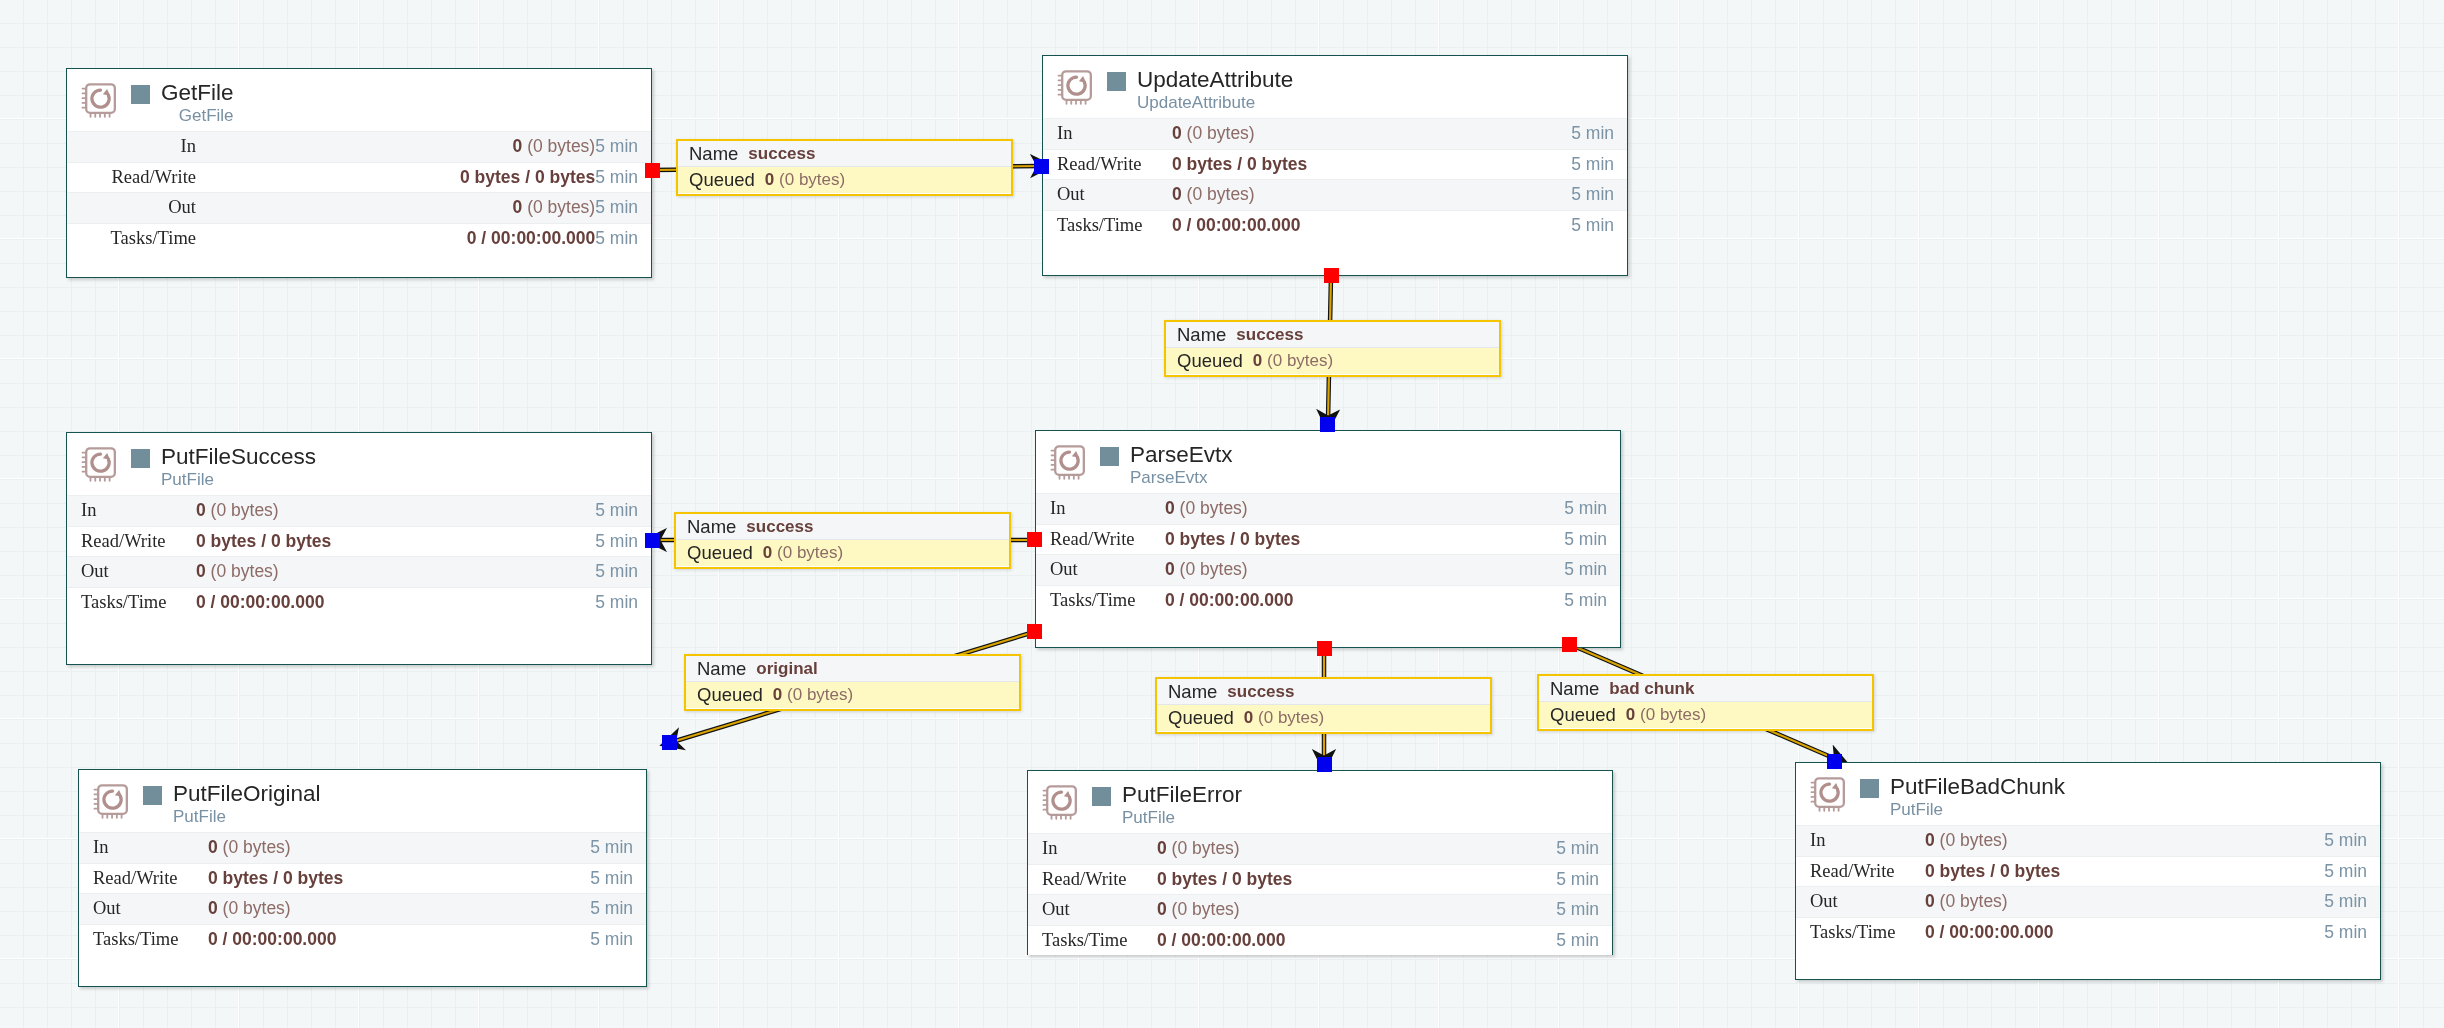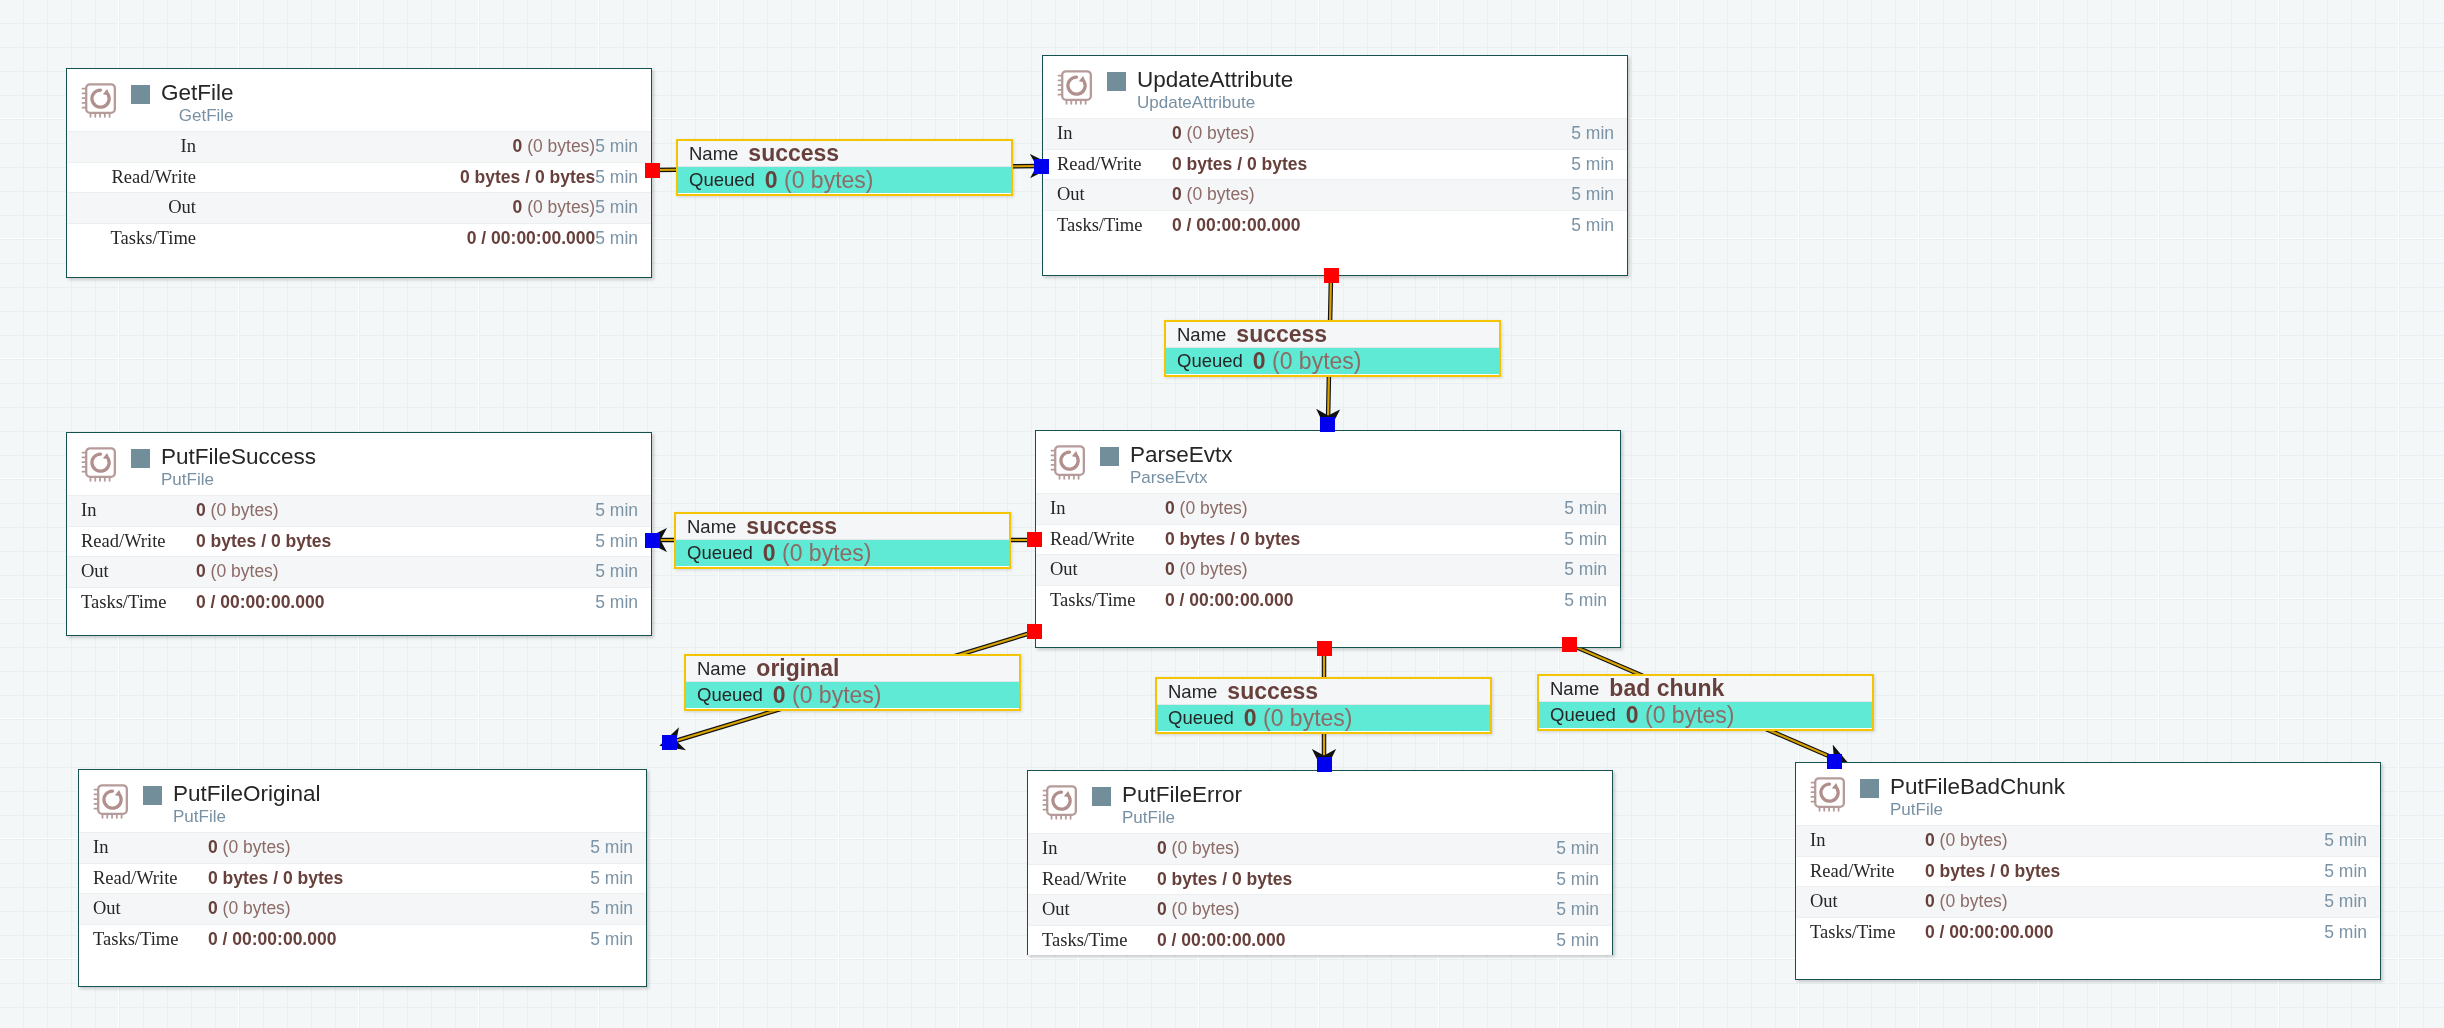--- a/index.html
+++ b/index.html
@@ -130,31 +130,31 @@
   .conn-row {
     display: flex;
     align-items: center;
     height: 26px;
     padding: 0 9px 0 11px;
     box-sizing: border-box;
     font-size: 18.5px;
     white-space: nowrap;
   }
   .conn-row.r1 { background: #f4f6f7; border-bottom: 1px solid #e3e7e9; }
-  .conn-row.r2 { background: #5eead4; }
+  .conn-row.r2 { background: #fef9c3; }
   .conn-key {
     color: #262626;
     font-family: Liberation Sans, sans-serif;
     margin-right: 10px;
   }
   .conn-val {
     color: #67403c;
     font-weight: bold;
     font-family: "Liberation Sans", "DejaVu Sans", sans-serif;
-    font-size: 23px;
+    font-size: 17px;
   }
   .conn-val .paren { color: #8d6b67; font-weight: normal; }
 
   
   .ep {
     position: absolute;
     width: 15px;
     height: 15px;
     z-index: 30;
   }
@@ -296,21 +296,21 @@
         <span class="st-value"><b>0</b> <span class="paren">(0 bytes)</span></span>
         <span class="st-time">5 min</span>
       </div>
       <div class="statrow plain">
         <span class="st-label">Tasks/Time</span>
         <span class="st-value"><b>0 / 00:00:00.000</b></span>
         <span class="st-time">5 min</span>
       </div>
     </div>
   </div>
-  <div class="proc" style="left:66px;top:432px;width:586px;height:204px;">
+  <div class="proc" style="left:66px;top:432px;width:586px;height:233px;">
     <div class="proc-head">
 
   <svg class="chip-icon" viewBox="0 0 44 44">
     <rect x="6.5" y="4.5" width="30" height="30" rx="4" ry="4" fill="#ffffff" stroke="#b59b99" stroke-width="2.4"></rect>
     <g stroke="#b59b99" stroke-width="1.9" stroke-linecap="round">
       <line x1="6.5" y1="9" x2="2.6" y2="9"></line>
       <line x1="6.5" y1="14" x2="2.6" y2="14"></line>
       <line x1="6.5" y1="19" x2="2.6" y2="19"></line>
       <line x1="6.5" y1="24" x2="2.6" y2="24"></line>
       <line x1="6.5" y1="29" x2="2.6" y2="29"></line>

